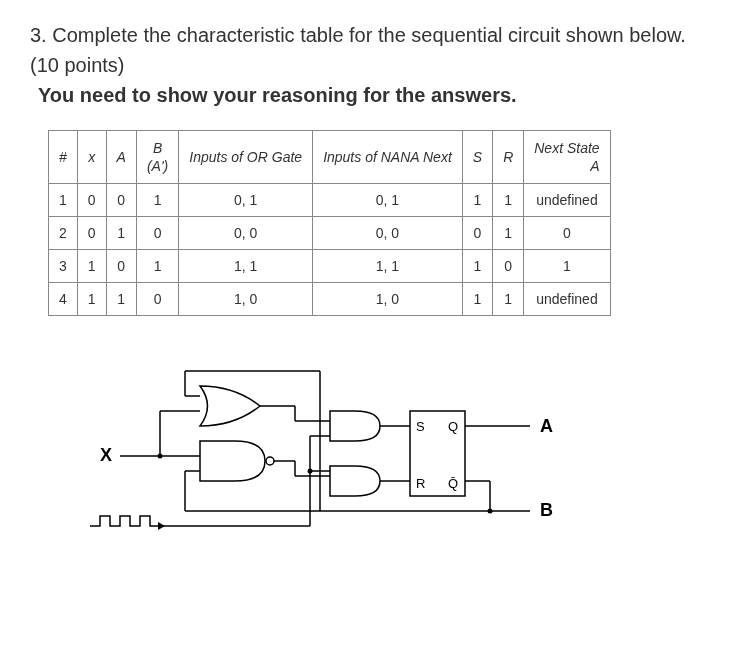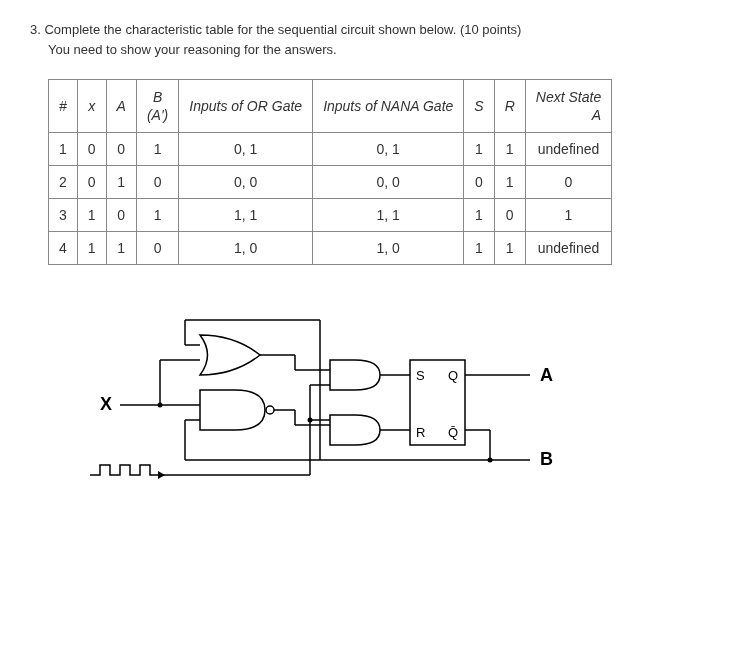--- a/index.html
+++ b/index.html
@@ -5,32 +5,33 @@
     body {
       font-family: Arial, sans-serif;
       margin: 0;
       padding: 20px 30px;
       color: #333;
       background: #fff;
       width: 742px;
       box-sizing: border-box;
     }
     .question-text {
-      font-size: 13px;
+      font-size: 20px;
       line-height: 1.5;
       margin-bottom: 20px;
     }
     .question-number {
       display: inline;
     }
     .question-body {
       display: inline;
     }
     .question-indent {
-      margin-left: 18px;
+      margin-left: 8px;
+      font-weight: bold;
     }
     table.char-table {
       border-collapse: collapse;
       margin-top: 15px;
       margin-left: 18px;
     }
     table.char-table th,
     table.char-table td {
       border: 1px solid #888;
       padding: 8px 10px;
@@ -73,21 +74,21 @@
       <th>x</th>
       <th>A</th>
       <th class="multi-line-header">
         <span class="header-sub">B</span><br>
         <span class="header-sub">(A')</span>
       </th>
       <th class="multi-line-header">
         <span class="header-sub">Inputs of OR Gate</span>
       </th>
       <th class="multi-line-header">
-        <span class="header-sub">Inputs of NANA Gate</span>
+        <span class="header-sub">Inputs of NANA Next</span>
       </th>
       <th>S</th>
       <th>R</th>
       <th class="multi-line-header next-state">
         <span class="header-sub">Next State</span><br>
         <span class="header-sub">A</span>
       </th>
     </tr>
   </thead>
   <tbody>

